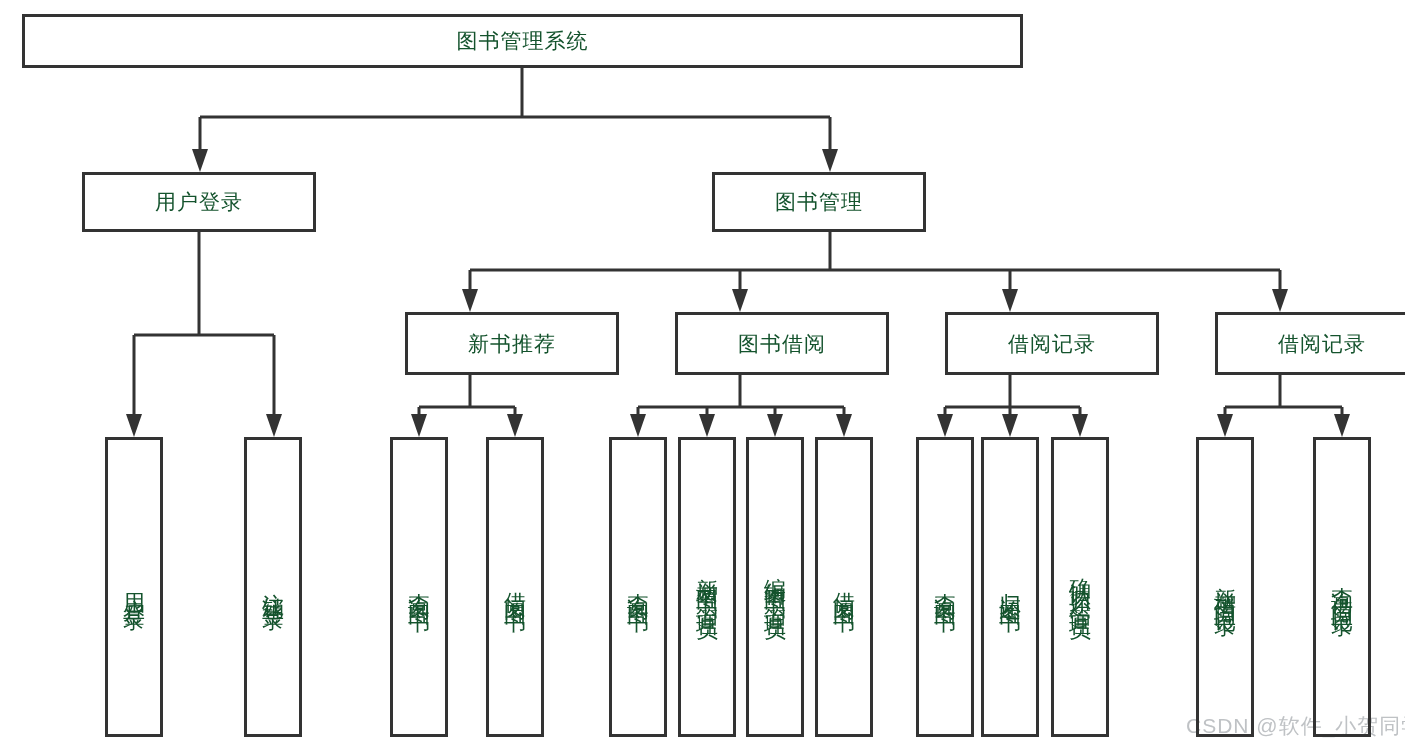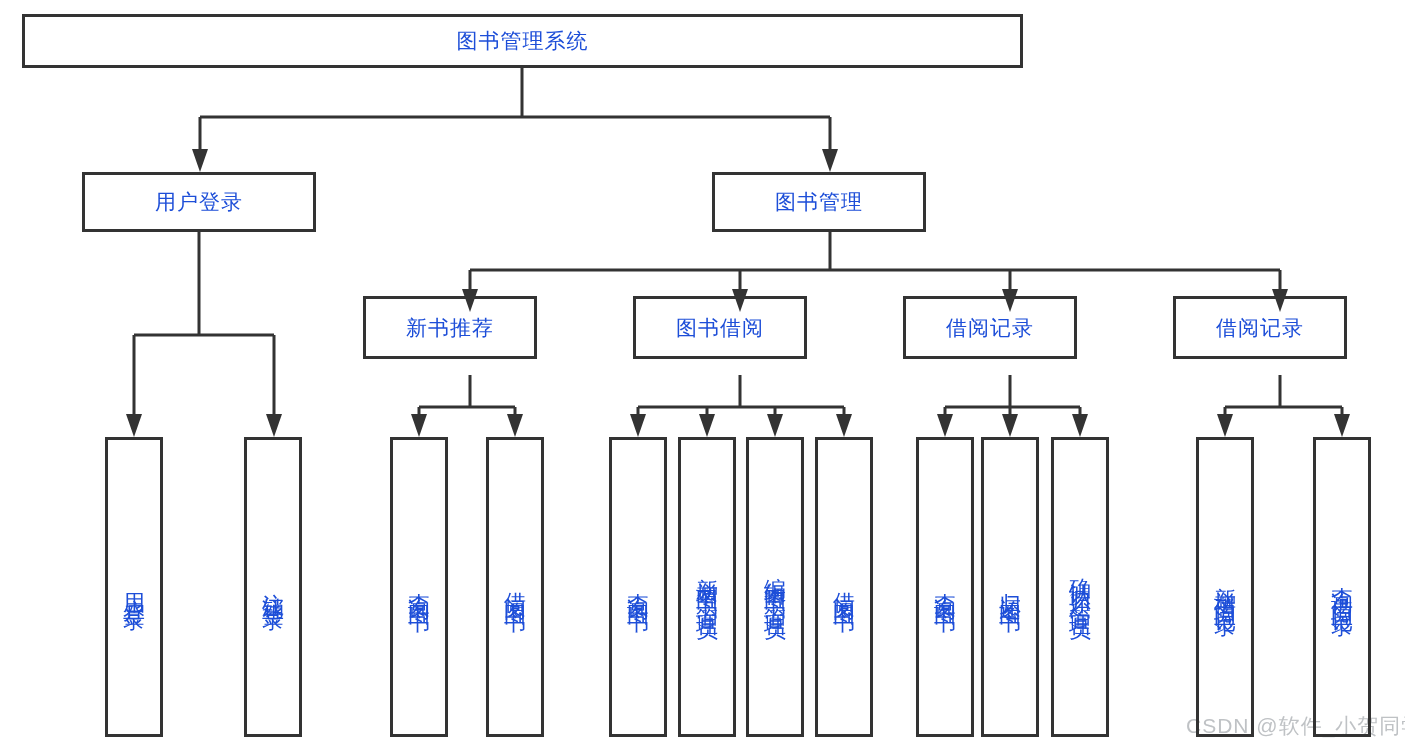--- a/index.html
+++ b/index.html
@@ -10,41 +10,41 @@
     font-family:"Liberation Sans","DejaVu Sans",sans-serif;
     overflow:hidden;
   }
   #connectors{position:absolute;left:0;top:0;z-index:1;}
   .box{
     position:absolute;
     box-sizing:border-box;
     border:3px solid #333333;
     background:transparent;
     display:flex;align-items:center;justify-content:center;
-    color:#1d4ed8;
+    color:#14532d;
     z-index:3;
   }
   .hlabel{
     font-size:21px;
     letter-spacing:1px;
     white-space:nowrap;
   }
   .vlabel{
     writing-mode:vertical-rl;
     text-orientation:mixed;
     font-size:22px;
     letter-spacing:6px;
     line-height:1.1;
     white-space:nowrap;
   }
   .root-box{left:22px;top:14px;width:1001px;height:54px;}
   .lvl2-box{top:172px;height:60px;}
   .user-login-box{left:82px;width:234px;}
   .book-mgmt-box{left:712px;width:214px;}
-  .sect-box{top:296px;height:63px;width:174px;}
+  .sect-box{top:312px;height:63px;width:214px;margin-left:42px;}
   .sect-0{left:363px;} .sect-1{left:633px;} .sect-2{left:903px;} .sect-3{left:1173px;}
   .leaf{top:437px;height:300px;width:58px;}
   .leaf-0{left:105px;}  .leaf-1{left:244px;}
   .leaf-2{left:390px;}  .leaf-3{left:486px;}
   .leaf-4{left:609px;}  .leaf-5{left:678px;}  .leaf-6{left:746px;}  .leaf-7{left:815px;}
   .leaf-8{left:916px;}  .leaf-9{left:981px;}  .leaf-10{left:1051px;}
   .leaf-11{left:1196px;} .leaf-12{left:1313px;}
   .watermark{
     position:absolute;
     left:1186px;top:712px;

